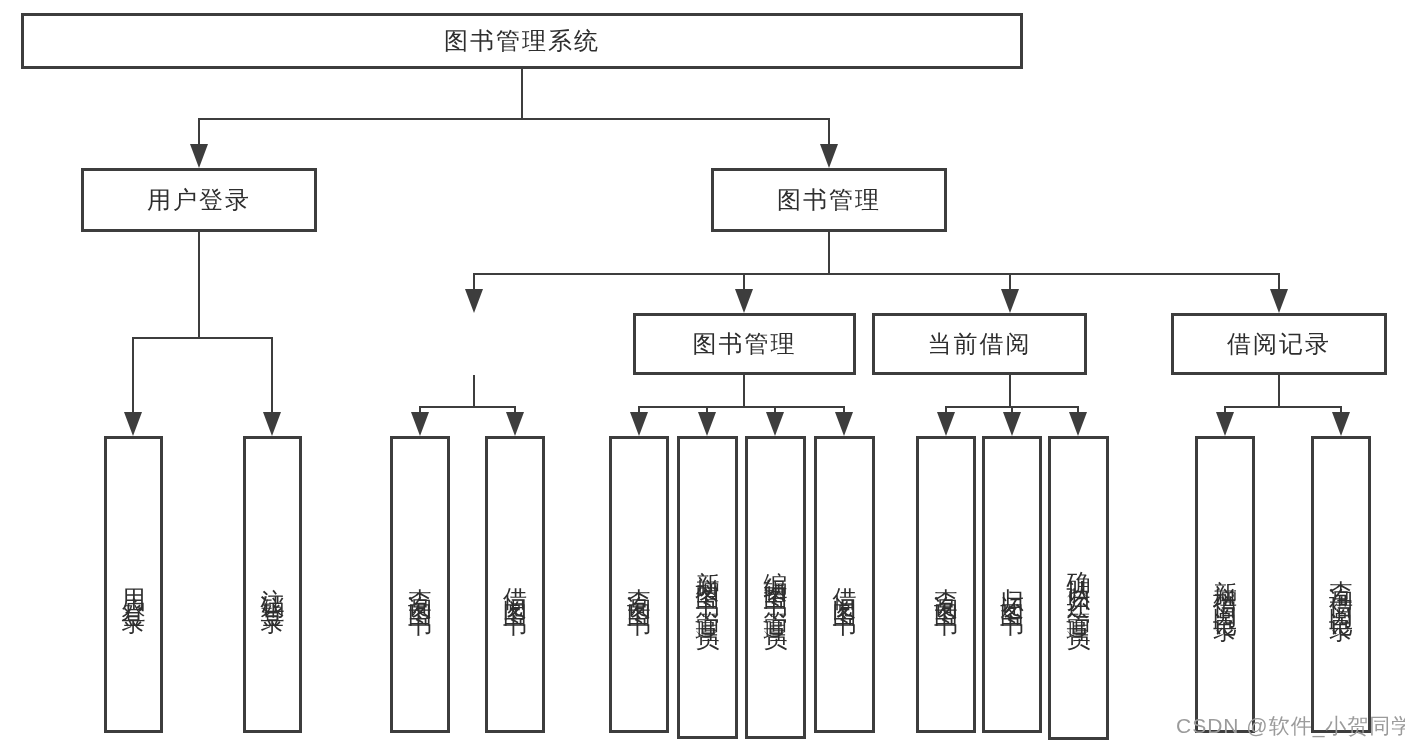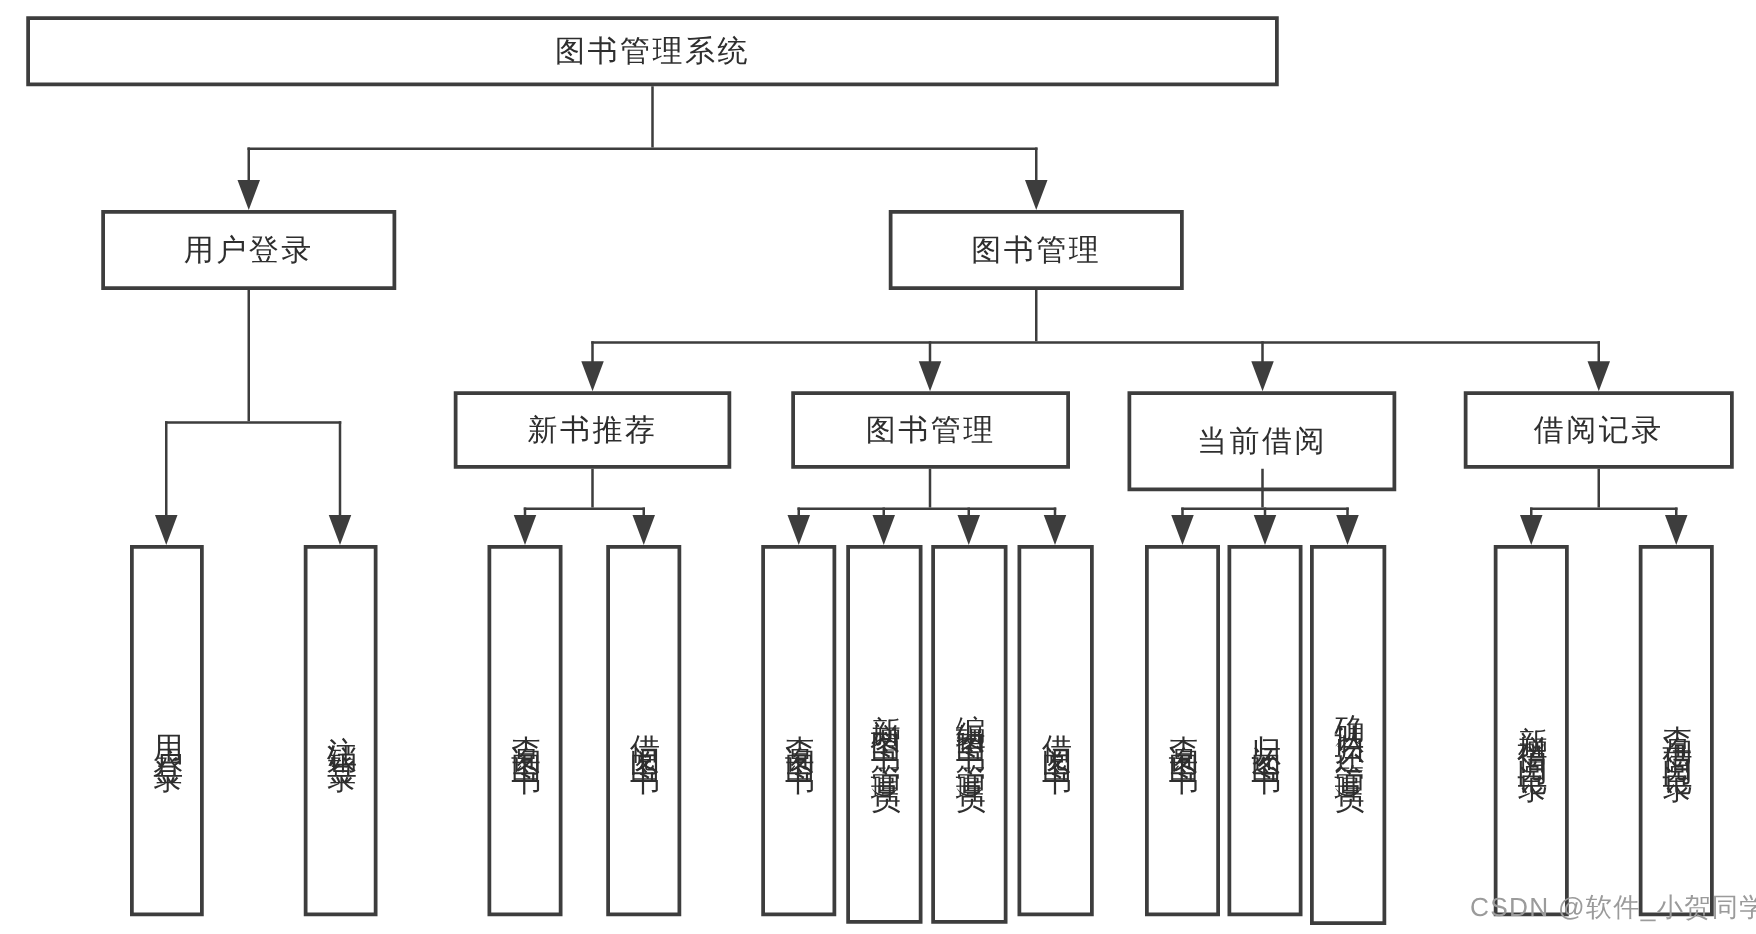--- a/index.html
+++ b/index.html
@@ -87,27 +87,24 @@
   <div class="hl" style="left:473px;top:273px;width:807px"></div>
   <div class="vl" style="left:473px;top:273px;height:18px"></div>
   <div class="vl" style="left:743px;top:273px;height:18px"></div>
   <div class="vl" style="left:1009px;top:273px;height:18px"></div>
   <div class="vl" style="left:1278px;top:273px;height:18px"></div>
   <div class="arrow-down" style="left:465px;top:289px"></div>
   <div class="arrow-down" style="left:735px;top:289px"></div>
   <div class="arrow-down" style="left:1001px;top:289px"></div>
   <div class="arrow-down" style="left:1270px;top:289px"></div>
 
-  <div class="box" style="left:363px;top:313px;width:222px;height:62px">
-    <span class="htext">新书推荐</span>
-  </div>
   <div class="box" style="left:633px;top:313px;width:223px;height:62px">
     <span class="htext">图书管理</span>
   </div>
-  <div class="box" style="left:902px;top:313px;width:215px;height:80px">
+  <div class="box" style="left:872px;top:313px;width:215px;height:62px">
     <span class="htext">当前借阅</span>
   </div>
   <div class="box" style="left:1171px;top:313px;width:216px;height:62px">
     <span class="htext">借阅记录</span>
   </div>
 
   <div class="vl" style="left:473px;top:375px;height:31px"></div>
   <div class="vl" style="left:743px;top:375px;height:31px"></div>
   <div class="vl" style="left:1009px;top:375px;height:31px"></div>
   <div class="vl" style="left:1278px;top:375px;height:31px"></div>

